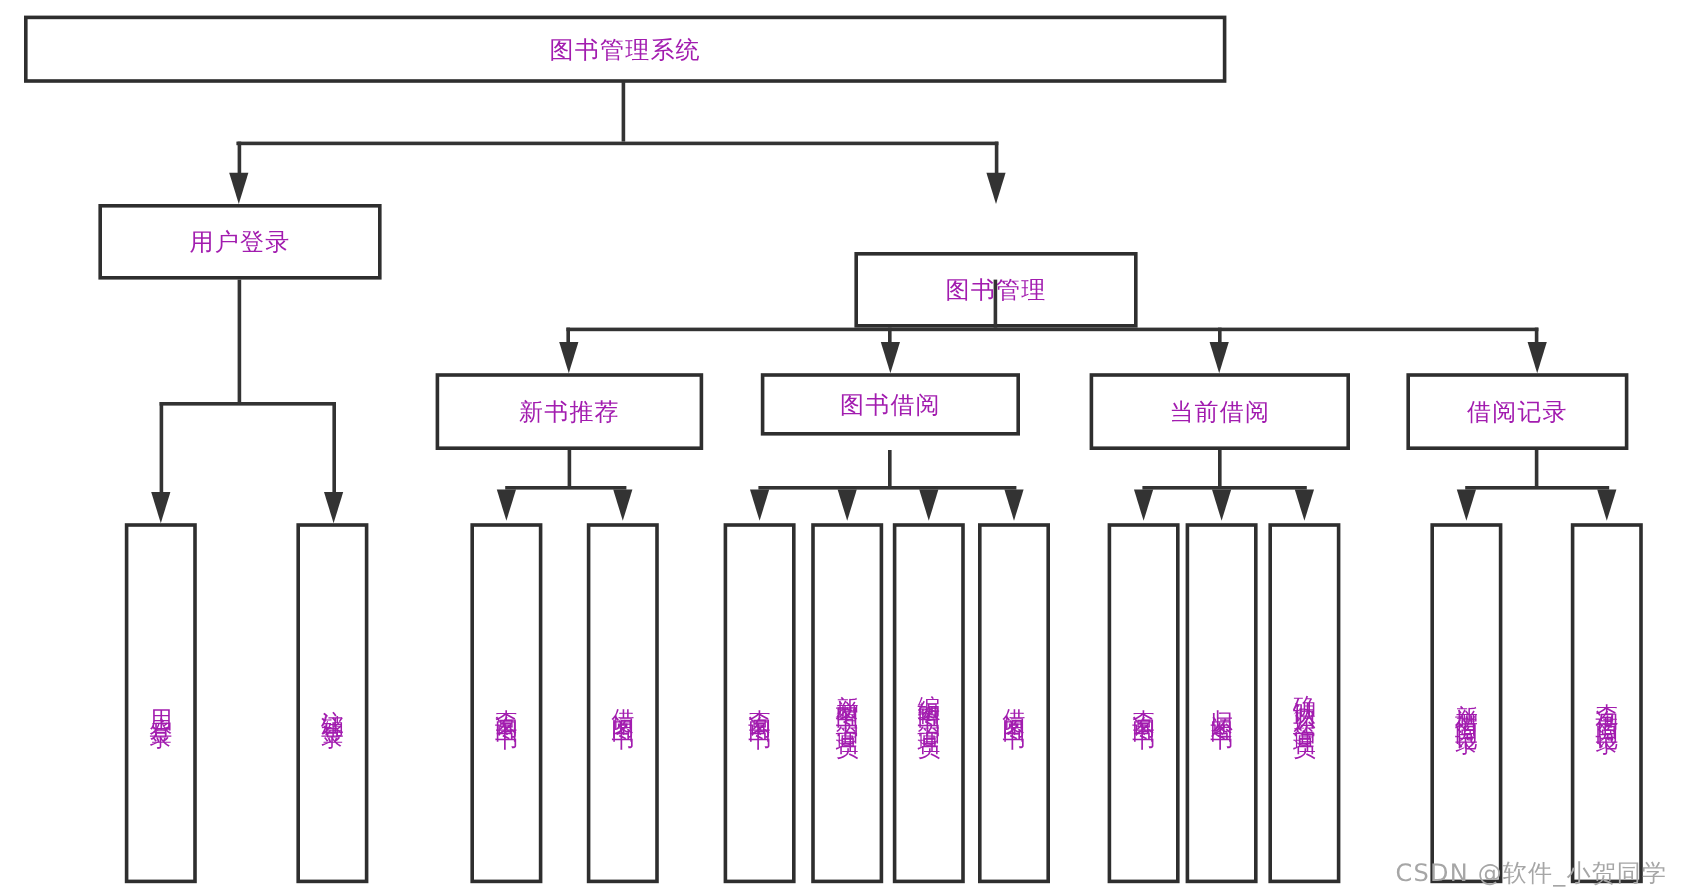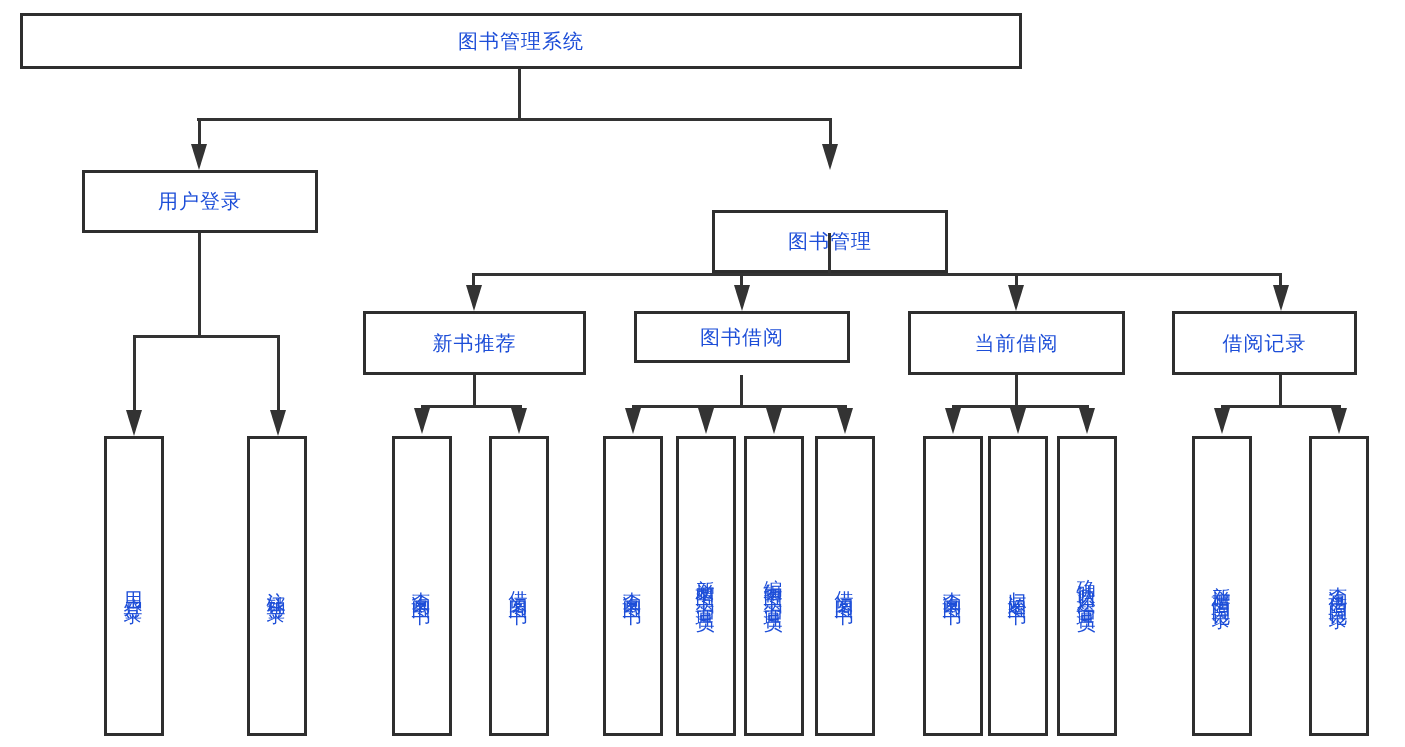--- a/index.html
+++ b/index.html
@@ -13,21 +13,21 @@
     width: 1405px;
     height: 747px;
     background: #ffffff;
     overflow: hidden;
   }
   .box {
     position: absolute;
     box-sizing: border-box;
     border: 3px solid #2e2e2e;
     background: #ffffff;
-    color: #1d4ed8;
+    color: #a21caf;
     display: flex;
     align-items: center;
     justify-content: center;
     text-align: center;
   }
   .hbox { font-size: 20px; letter-spacing: 1px; }
   .vbox span {
     writing-mode: vertical-rl;
     text-orientation: mixed;
     font-size: 19px;
@@ -168,14 +168,15 @@
     <span>确认归还（管理员）</span>
   </div>
 
   <div class="box vbox" style="left:1192px; top:436px; width:60px; height:300px;">
     <span>新增借阅记录</span>
   </div>
   <div class="box vbox" style="left:1309px; top:436px; width:60px; height:300px;">
     <span>查询借阅记录</span>
   </div>
 
+  <div id="watermark">CSDN @软件_小贺同学</div>
 
 </div>
 
 </body></html>

